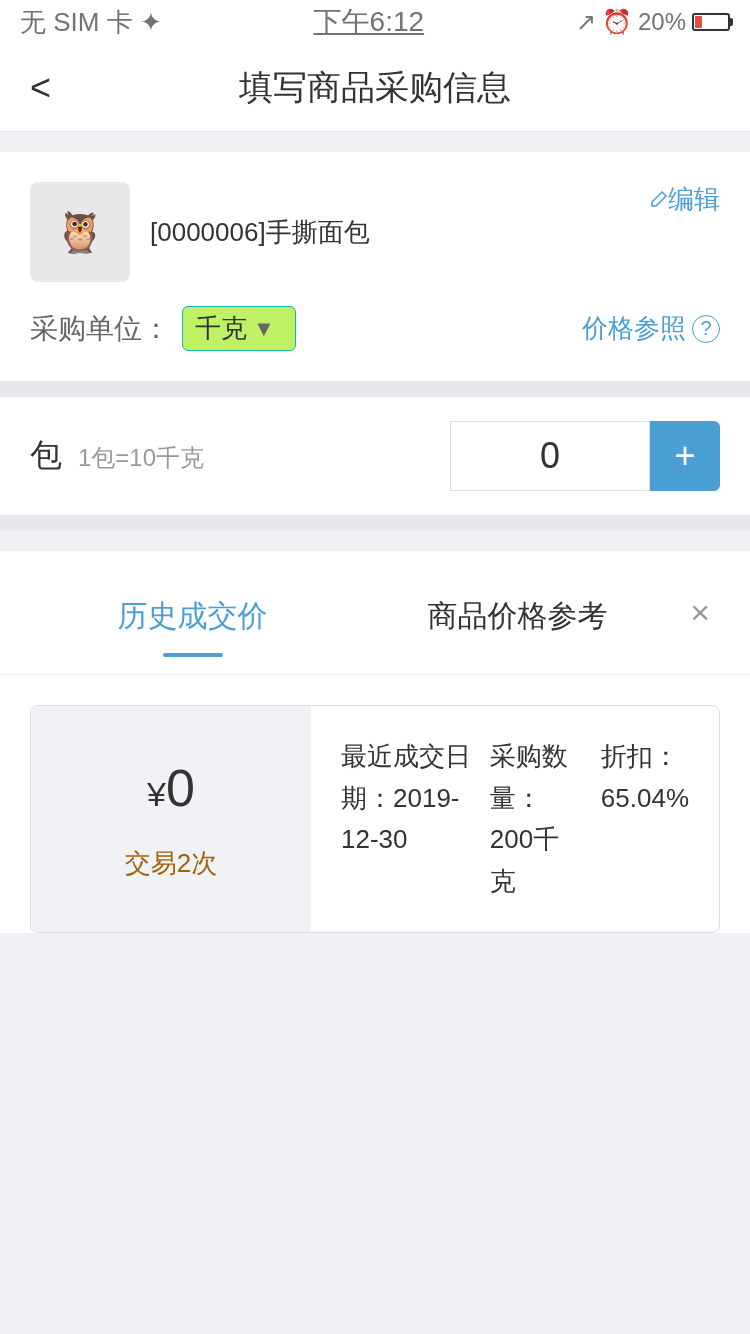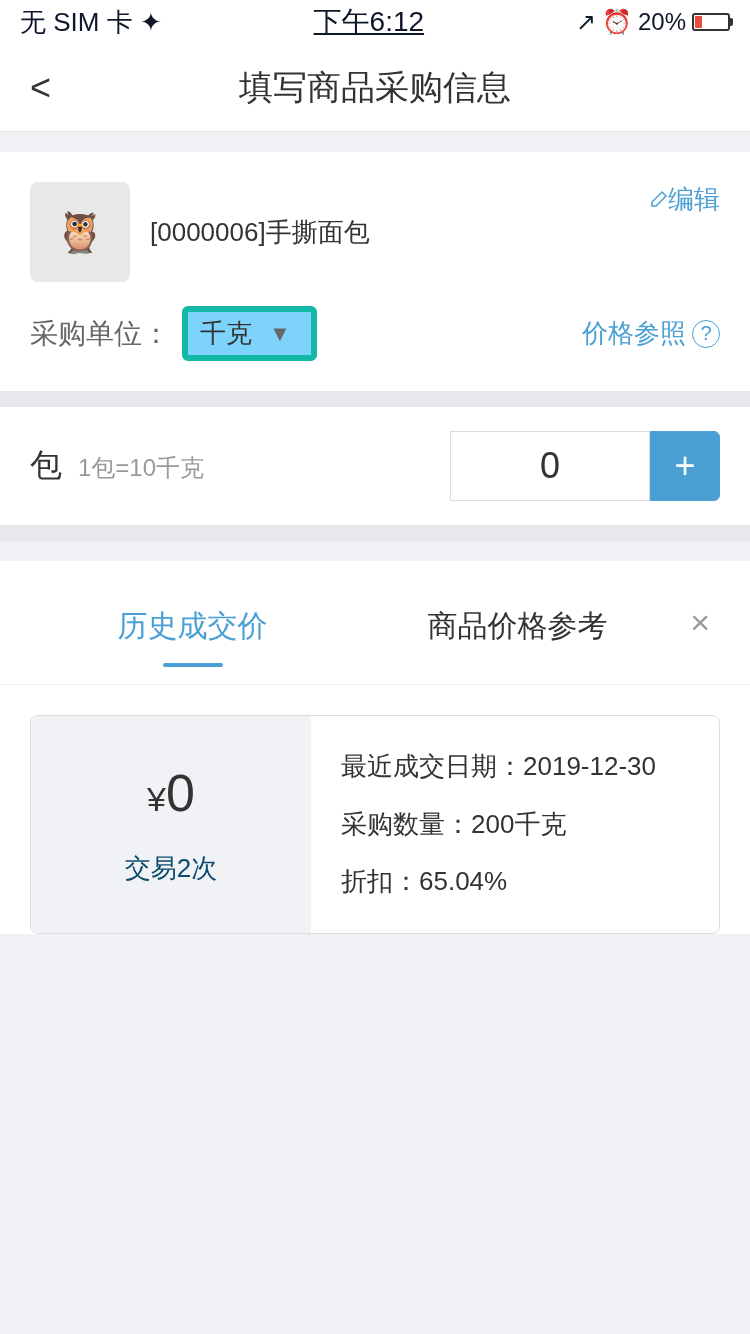--- a/index.html
+++ b/index.html
@@ -15,21 +15,21 @@
 
     
     .status-bar {
       display: flex;
       justify-content: space-between;
       align-items: center;
       height: 44px;
       background: #fff;
       padding: 0 20px;
       font-size: 26px;
-      color: #0f172a;
+      color: #737373;
     }
     .status-left { display: flex; align-items: center; gap: 8px; }
     .status-center { font-weight: 500; font-size: 28px; text-decoration: underline; }
     .status-right { display: flex; align-items: center; gap: 6px; font-size: 24px; }
     .battery-icon {
       display: inline-flex;
       align-items: center;
     }
     .battery-body {
       width: 38px; height: 18px;
@@ -134,30 +134,30 @@
       margin-top: 20px;
     }
     .unit-row {
       display: flex;
       align-items: center;
       gap: 12px;
       font-size: 28px;
       color: #666;
     }
     .unit-select {
-      border: 6px solid #14b8a6;
+      border: 1px solid #14b8a6;
       border-radius: 6px;
       padding: 4px 20px 4px 12px;
       font-size: 26px;
       color: #333;
-      background: #7dd3fc;
+      background: #bef264;
       position: relative;
       display: inline-flex;
       align-items: center;
-      gap: 17px;
+      gap: 6px;
       cursor: pointer;
     }
     .unit-select-arrow { color: #666; font-size: 22px; }
     .price-ref-link {
       font-size: 26px;
       color: #4a9fd4;
       display: flex;
       align-items: center;
       gap: 6px;
       cursor: pointer;
@@ -282,28 +282,28 @@
     .history-price {
       font-size: 52px;
       color: #333;
       font-weight: 400;
     }
     .history-price-symbol {
       font-size: 34px;
     }
     .history-trades {
       font-size: 26px;
-      color: #0c4a6e;
+      color: #a16207;
       margin-top: 28px;
     }
     .history-right {
       flex: 1;
       padding: 30px 30px;
       display: flex;
-      flex-direction: column;
+      flex-direction: row;
       justify-content: center;
       gap: 16px;
     }
     .history-detail-row {
       font-size: 26px;
       color: #333;
       line-height: 1.6;
     }
 
     

